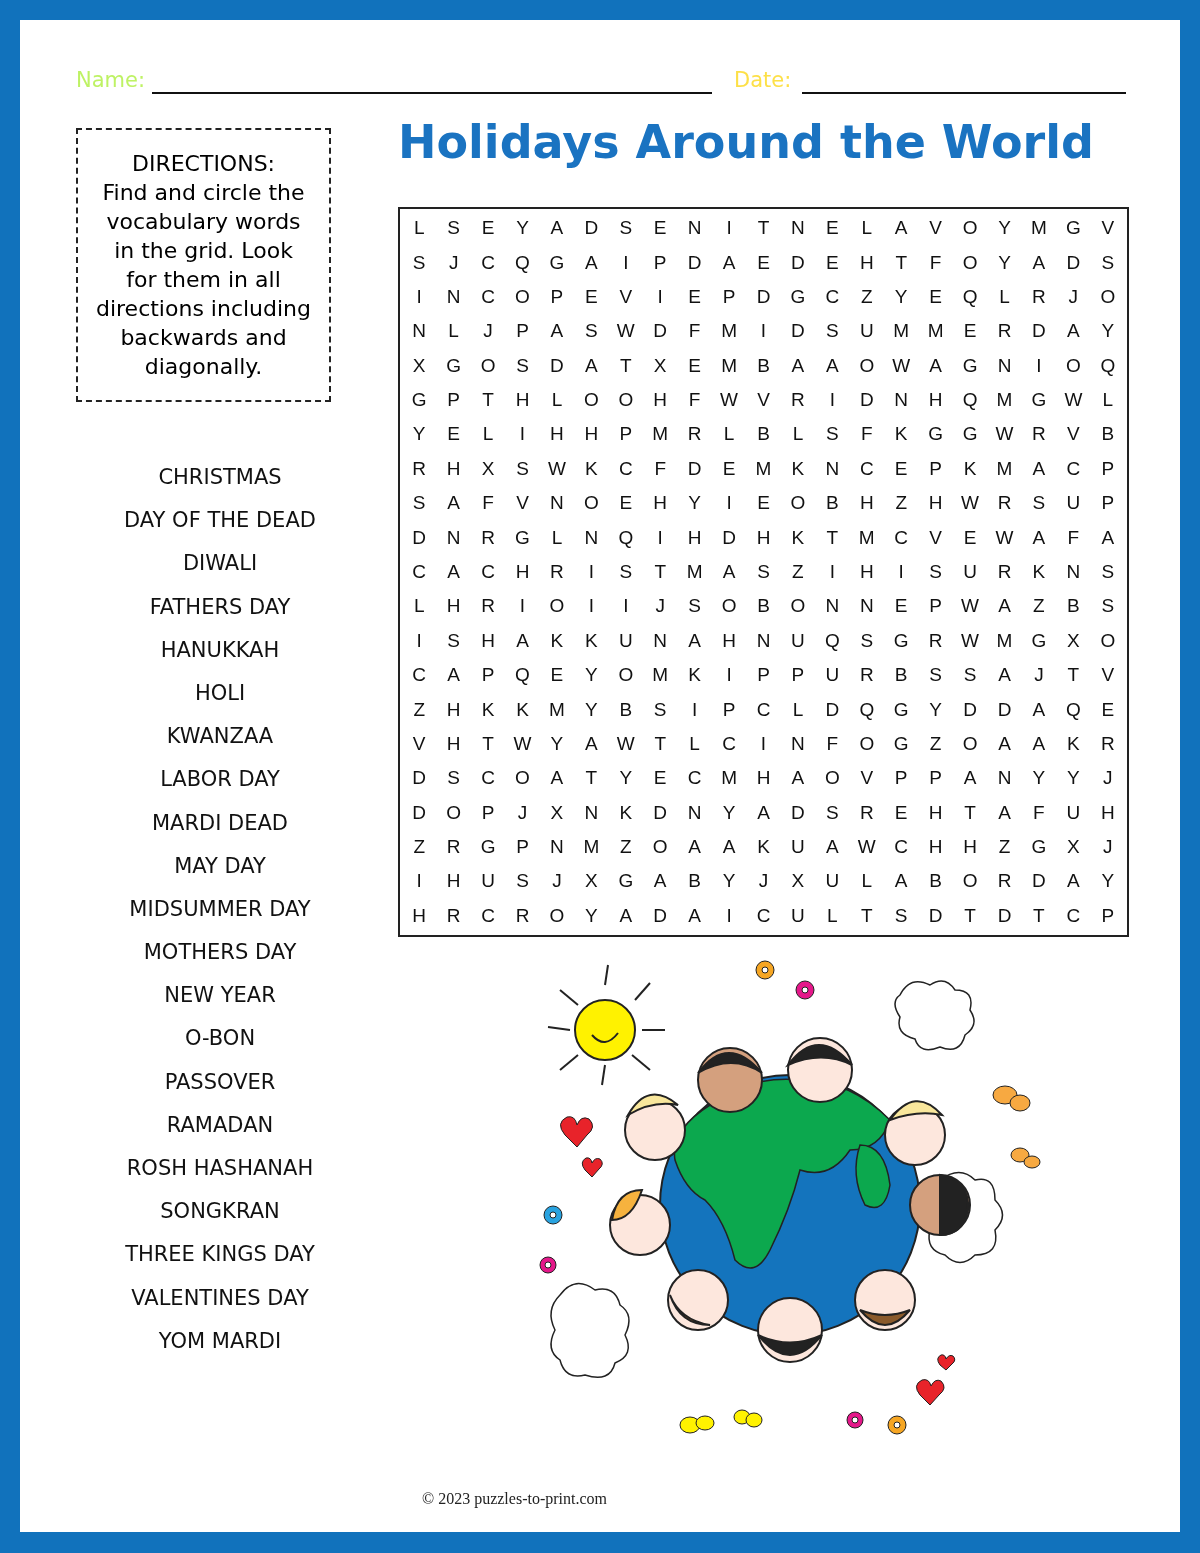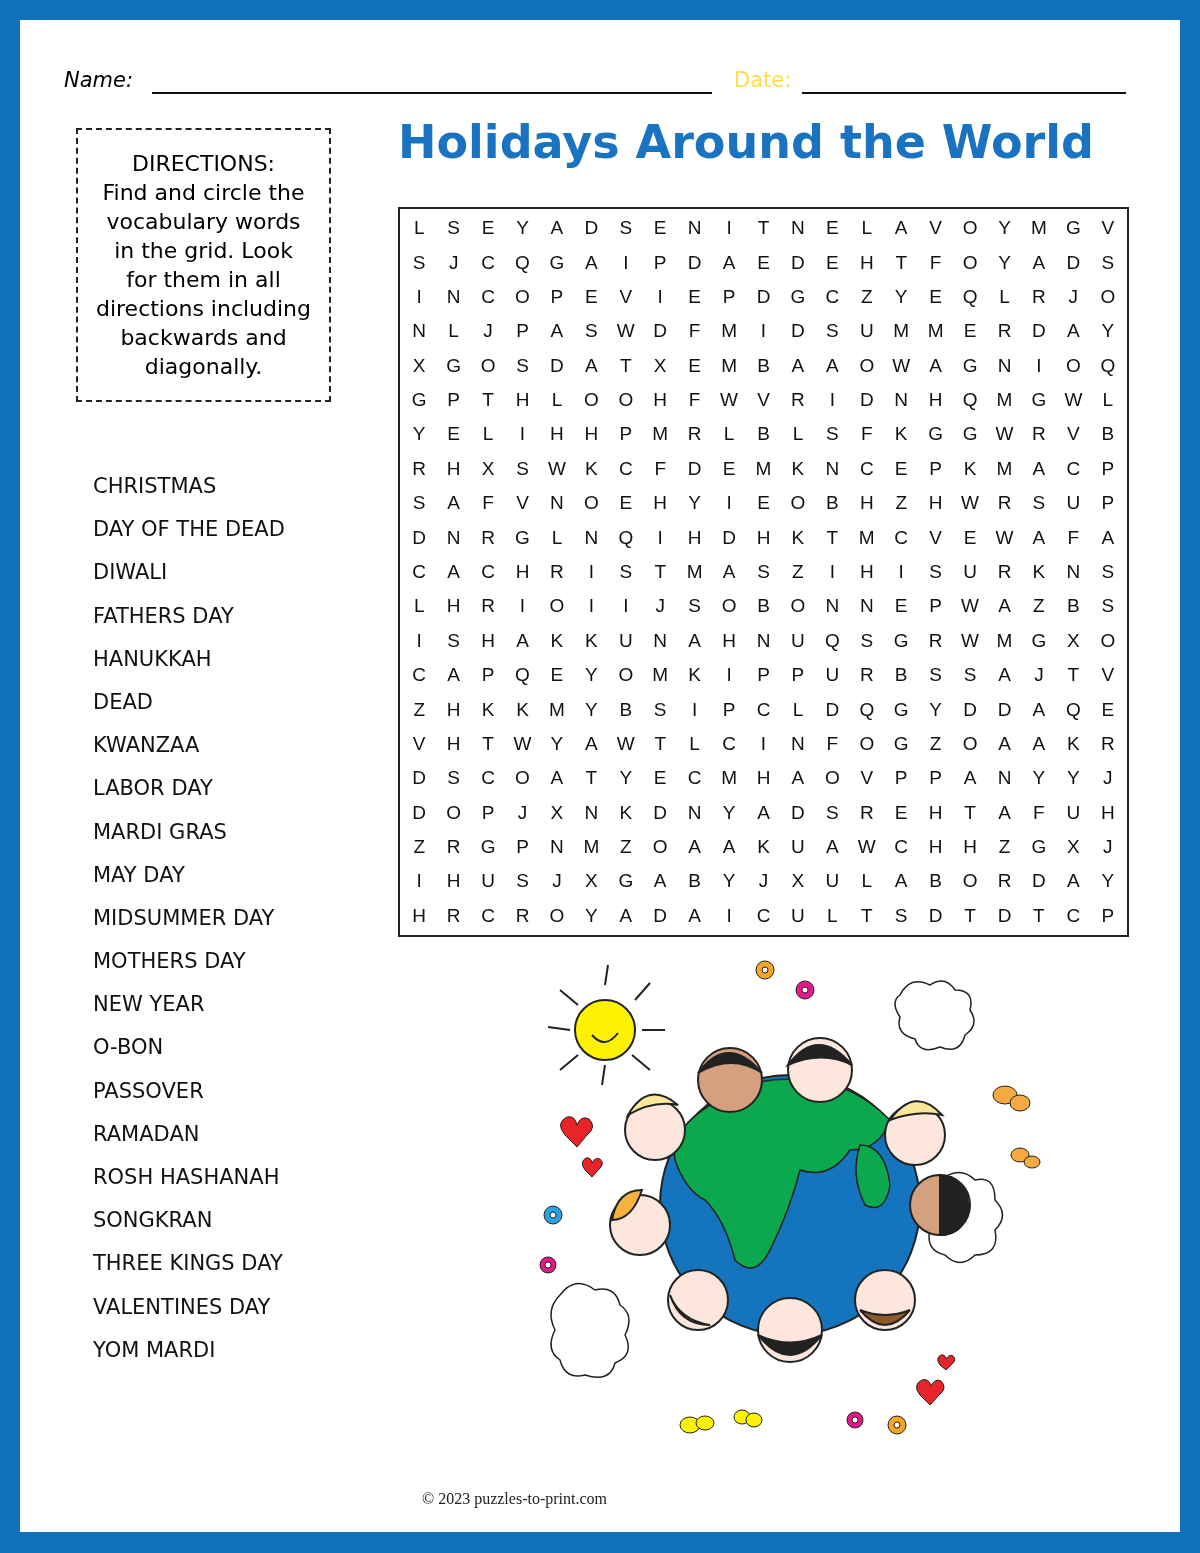--- a/index.html
+++ b/index.html
@@ -9,21 +9,21 @@
     position: relative;
     overflow: hidden;
     font-family: "DejaVu Sans", sans-serif;
   }
   .page {
     position: absolute;
     left: 20px; top: 20px;
     width: 1160px; height: 1512px;
     background: #ffffff;
   }
-  .name-label { position: absolute; left: 64px; top: 68px; font-size: 21px; color:#000000;font-style:italic; }
+  .name-label { position: absolute; left: 76px; top: 68px; font-size: 21px; color:#bef264; }
   .name-line { position: absolute; left: 152px; top: 92px; width: 560px; height: 2px; background: #111; }
   .date-label { position: absolute; left: 734px; top: 68px; font-size: 21px; color:#fde047; }
   .date-line { position: absolute; left: 802px; top: 92px; width: 324px; height: 2px; background: #111; }
 
   .directions {
     position: absolute;
     left: 76px; top: 128px;
     width: 255px; height: 274px;
     border: 2px dashed #222;
     box-sizing: border-box;
@@ -58,21 +58,22 @@
   }
   .cell {
     display: flex; align-items: center; justify-content: center;
     font-family: "Liberation Sans", sans-serif;
     font-size: 19px; color: #111;
   }
 
   .wordlist {
     position: absolute;
     left: 76px; top: 452px; width: 272px;
-    list-style: none; margin: 17px; padding: 0;
+    list-style: none; margin: 8px; padding: 0;
+    text-align: center;
   }
   .wordlist li {
     height: 43.2px; line-height: 34px;
     font-size: 21px; color: #111;
     font-family: "DejaVu Sans", sans-serif;
   }
 
   .illustration {
     position: absolute;
     left: 520px; top: 955px;
@@ -553,24 +554,24 @@
     <div class="cell">C</div>
     <div class="cell">P</div>
   </div>
 
 <ul class="wordlist" id="wordlist">
     <li>CHRISTMAS</li>
     <li>DAY OF THE DEAD</li>
     <li>DIWALI</li>
     <li>FATHERS DAY</li>
     <li>HANUKKAH</li>
-    <li>DEAD</li>
+    <li>HOLI</li>
     <li>KWANZAA</li>
     <li>LABOR DAY</li>
-    <li>MARDI GRAS</li>
+    <li>MARDI DEAD</li>
     <li>MAY DAY</li>
     <li>MIDSUMMER DAY</li>
     <li>MOTHERS DAY</li>
     <li>NEW YEAR</li>
     <li>O-BON</li>
     <li>PASSOVER</li>
     <li>RAMADAN</li>
     <li>ROSH HASHANAH</li>
     <li>SONGKRAN</li>
     <li>THREE KINGS DAY</li>

